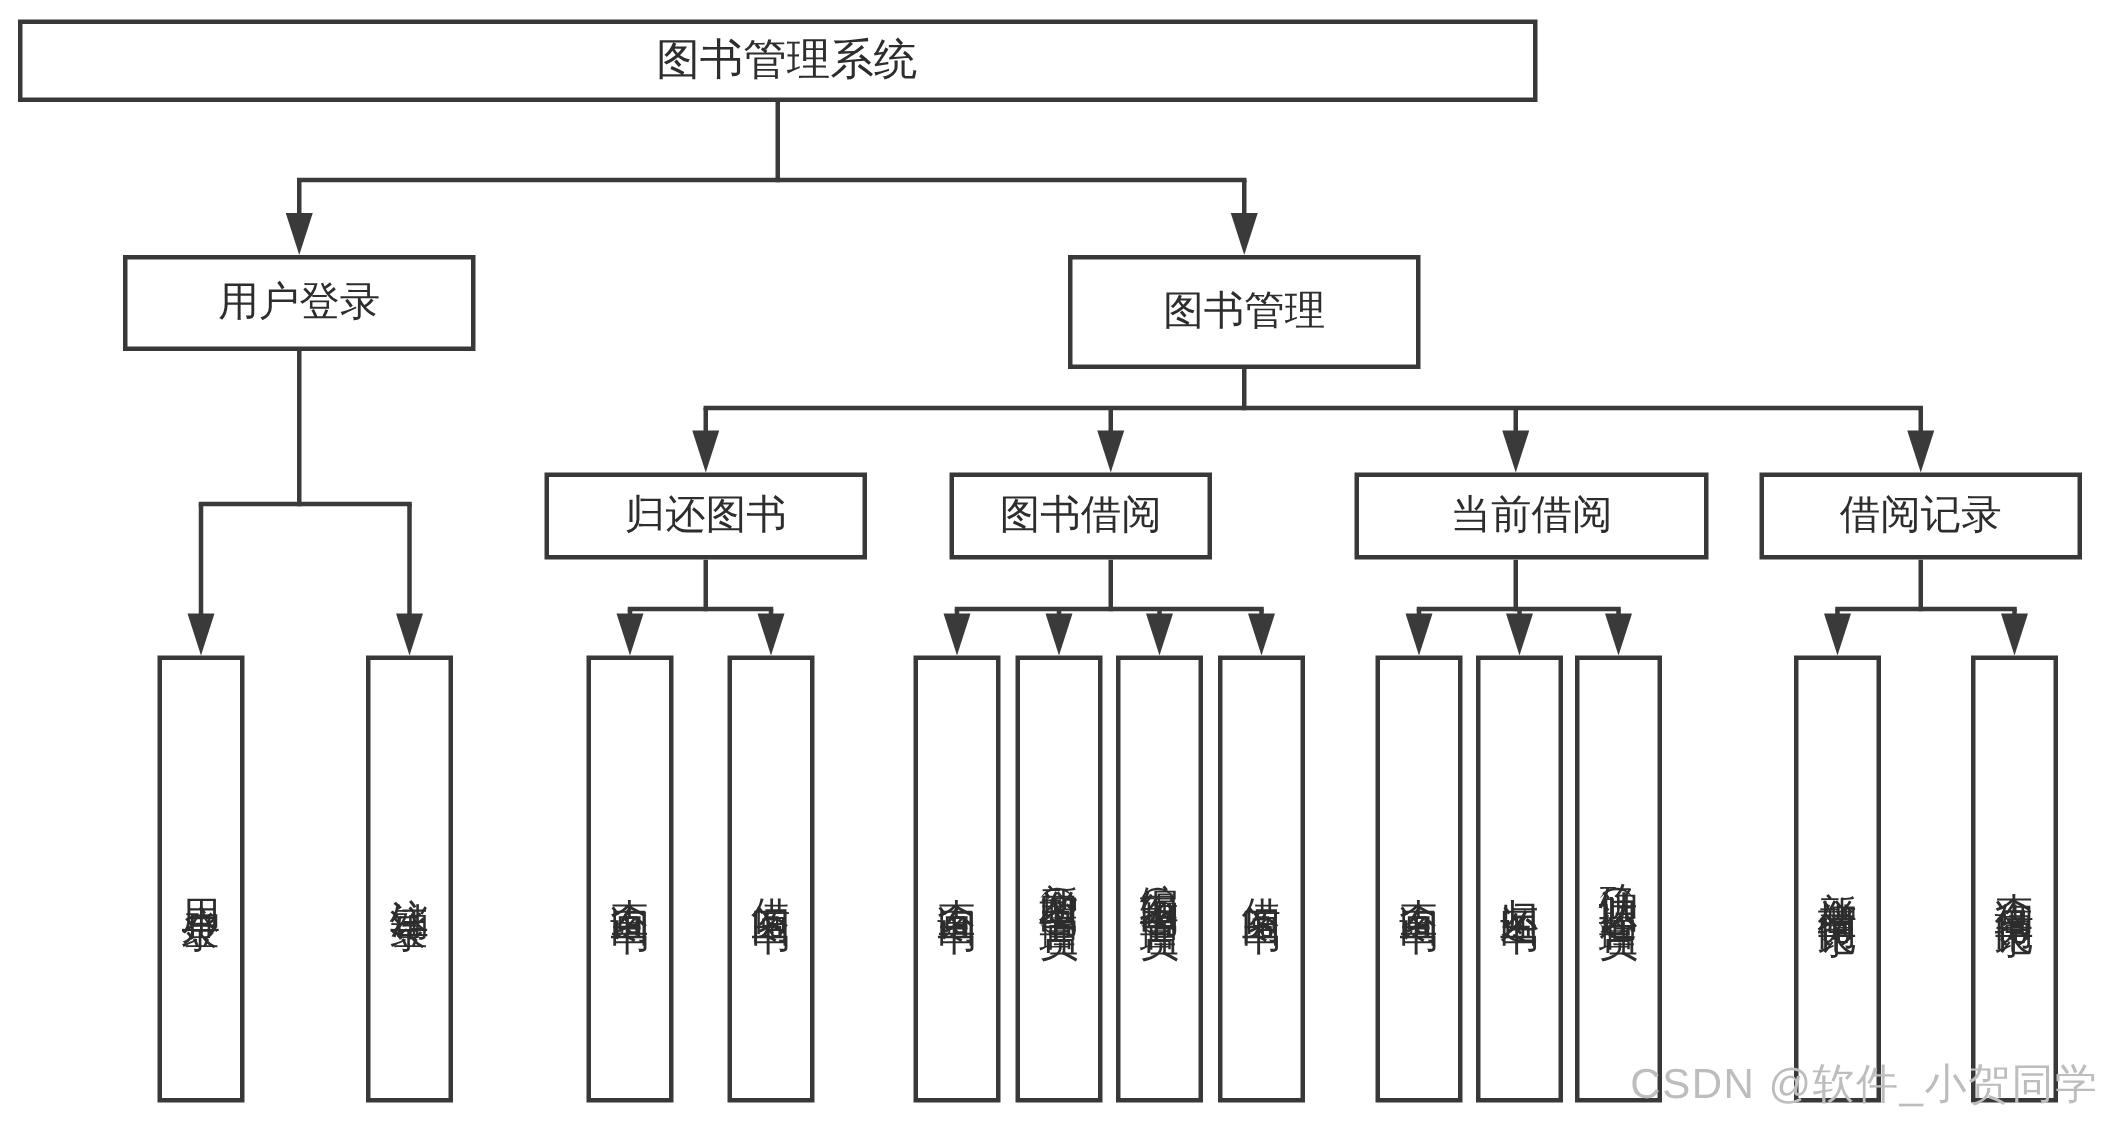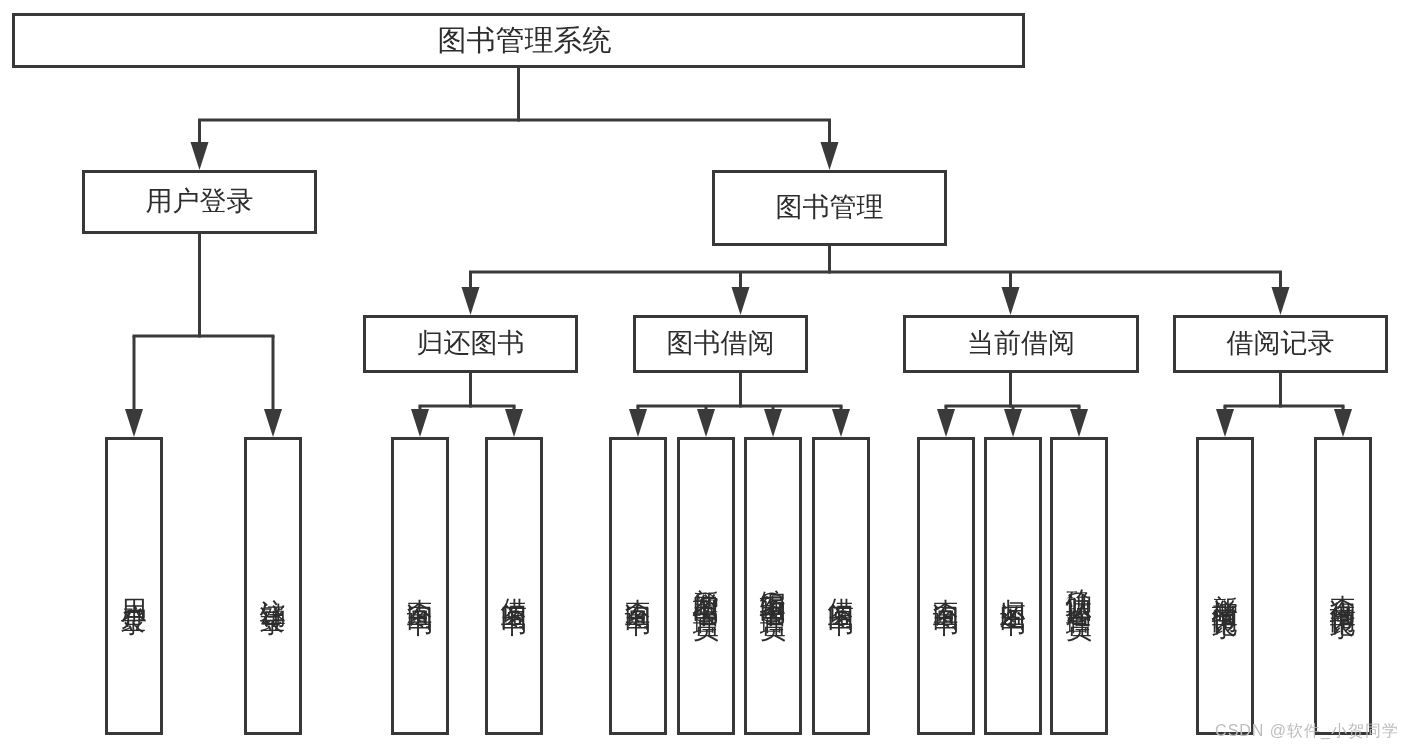--- a/index.html
+++ b/index.html
@@ -38,21 +38,21 @@
     writing-mode: vertical-rl;
     text-orientation: mixed;
     font-size: 26px;
     letter-spacing: 4px;
   }
   .watermark {
     position: absolute;
     right: 6px;
     bottom: 5px;
     z-index: 3;
-    font-size: 16px;
+    font-size: 28px;
     color: #bdbdbd;
     white-space: nowrap;
     letter-spacing: 1px;
   }
 </style>
 </head>
 <body>
 
 <div class="canvas">
 

